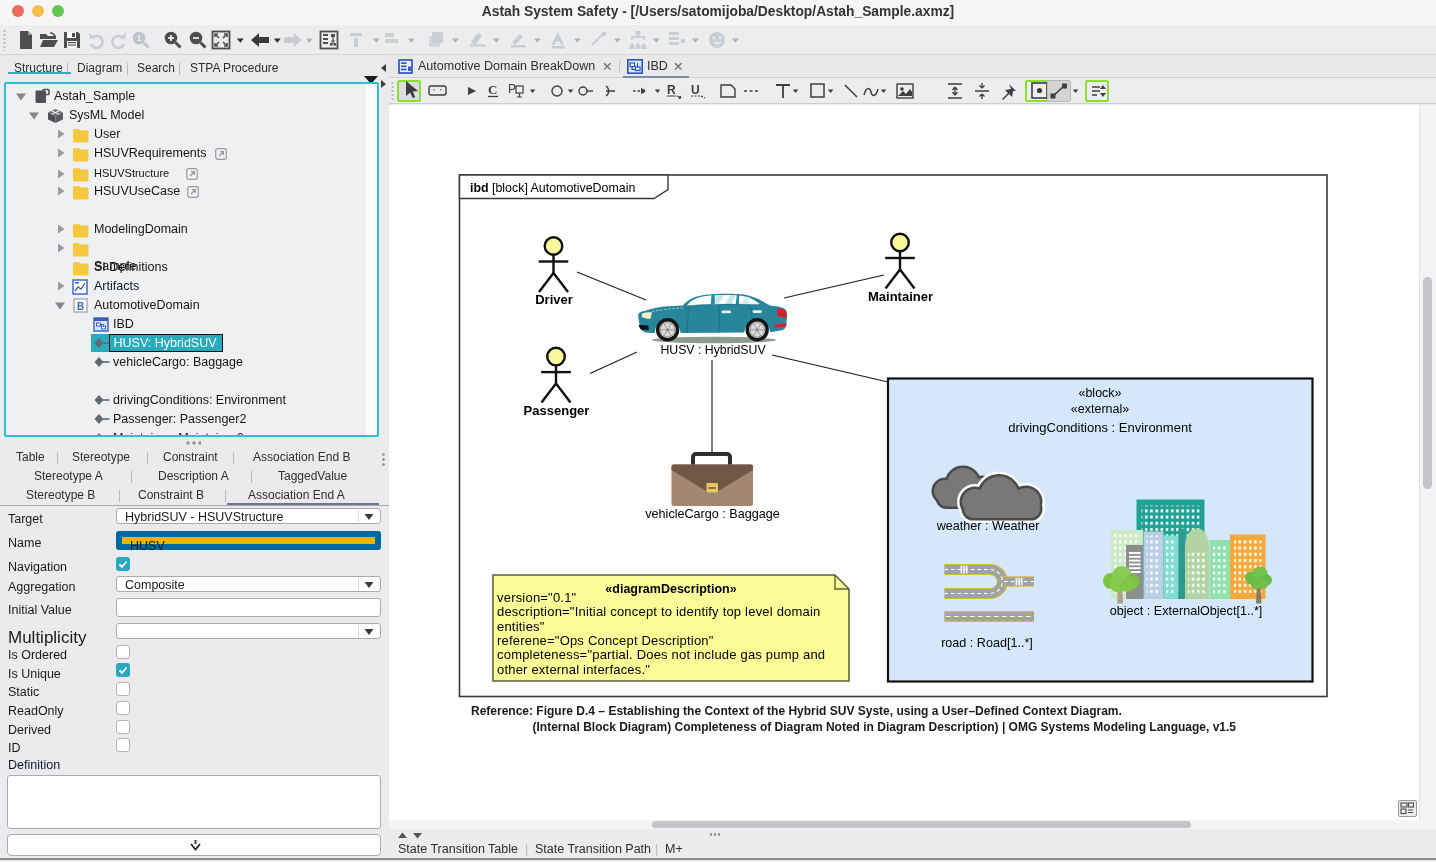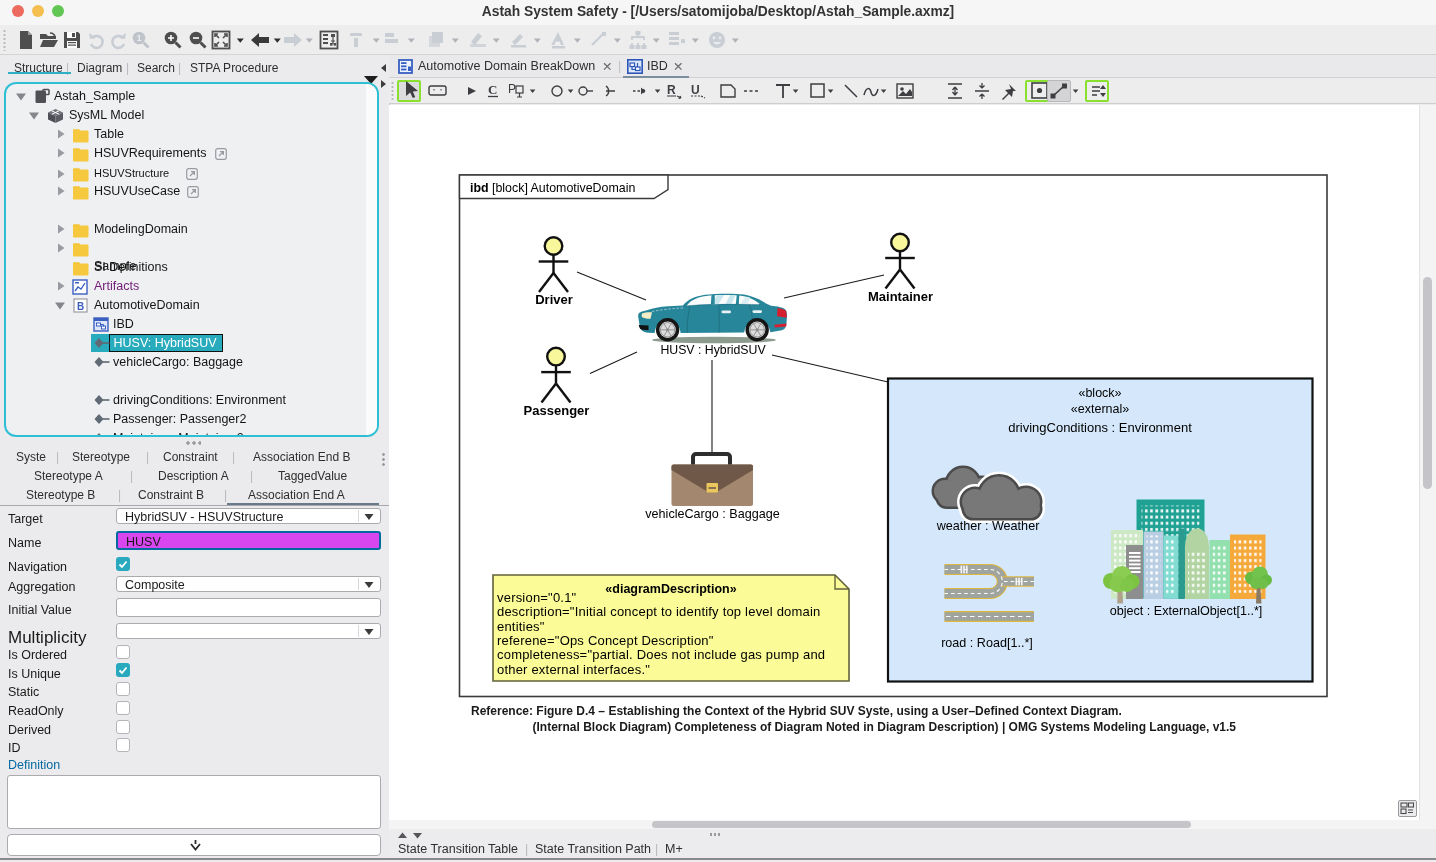--- a/index.html
+++ b/index.html
@@ -190,21 +190,21 @@
 <span class="abs" style="left:77px;top:6px">Diagram</span>
 <span class="abs" style="left:126px;top:6px;color:#b9b9bd">|</span>
 <span class="abs" style="left:137px;top:6px">Search</span>
 <span class="abs" style="left:178px;top:6px;color:#b9b9bd">|</span>
 <span class="abs" style="left:190px;top:6px">STPA Procedure</span>
 <div class="abs" style="left:8px;top:16.5px;width:63px;height:2.5px;background:#2fb0c6"></div>
 <div class="abs" style="left:381px;top:9px;width:0;height:0;border:4px solid transparent;border-right:5px solid #3c3c3c;border-left:none"></div>
 </div>
 <div class="abs" style="left:364px;top:76px;width:0;height:0;border:7px solid transparent;border-top:8px solid #1e1e1e;border-bottom:none"></div>
 <div class="abs" style="left:381px;top:80px;width:0;height:0;border:4px solid transparent;border-left:5px solid #3c3c3c;border-right:none"></div>
-<div class="abs" style="left:4px;top:82px;width:375px;height:355px;background:#eff0f2;border:2.5px solid #2ebfd4;border-radius:12px;overflow:hidden">
+<div class="abs" style="left:4px;top:82px;width:375px;height:355px;background:#eff0f2;border:2.5px solid #2ebfd4;border-radius:2px;overflow:hidden">
     <div class="abs" style="left:0;top:2.5px;width:371px;height:19px;font-size:12.5px;">
       <span class="abs" style="left:9.5px;top:5px;line-height:0">
         <svg width="10" height="9" viewBox="0 0 10 9">
           <path d="M0 1.5 h10 l-5 7 z" fill="#85858b"></path>
         </svg>
       </span>
       <span class="abs" style="left:28px;top:1.5px;line-height:0">
         <svg width="16" height="16" viewBox="0 0 16 16">
           <rect x="9" y="1.5" width="6" height="5" rx="0.8" fill="none" stroke="#515155" stroke-width="1.6"></rect>
           <rect x="1.5" y="2.5" width="10.5" height="12.5" rx="1.2" fill="#515155"></rect>
@@ -233,21 +233,21 @@
         <svg width="8" height="10" viewBox="0 0 8 10">
           <path d="M1 0.5 l6.5 4.5 -6.5 4.5 z" fill="#9a9aa2"></path>
         </svg>
       </span>
       <span class="abs" style="left:66px;top:3px;line-height:0">
         <svg width="17" height="15" viewBox="0 0 17 15">
           <path d="M1 2.2 a1 1 0 0 1 1-1 h5.2 l1.4 1.8 h-7.6 z" fill="#f2c233"></path>
           <rect x="1" y="2.6" width="15.5" height="11.8" rx="1" fill="#f5c83e"></rect>
         </svg>
       </span>
-      <span class="abs" style="left:88px;top:2.5px;color:#141414">Table</span>
+      <span class="abs" style="left:88px;top:2.5px;color:#141414">User</span>
     </div>
     <div class="abs" style="left:0;top:59.5px;width:371px;height:19px;font-size:12.5px;">
       <span class="abs" style="left:51px;top:4.5px;line-height:0">
         <svg width="8" height="10" viewBox="0 0 8 10">
           <path d="M1 0.5 l6.5 4.5 -6.5 4.5 z" fill="#9a9aa2"></path>
         </svg>
       </span>
       <span class="abs" style="left:66px;top:3px;line-height:0">
         <svg width="17" height="15" viewBox="0 0 17 15">
           <path d="M1 2.2 a1 1 0 0 1 1-1 h5.2 l1.4 1.8 h-7.6 z" fill="#f2c233"></path>
@@ -345,21 +345,21 @@
           <path d="M1 0.5 l6.5 4.5 -6.5 4.5 z" fill="#9a9aa2"></path>
         </svg>
       </span>
       <span class="abs" style="left:66px;top:2px;line-height:0">
         <svg width="16" height="16" viewBox="0 0 16 16">
           <rect x="1" y="1" width="14" height="14" fill="#fff" stroke="#3b5fc0" stroke-width="1.4"></rect>
           <path d="M3 12 l3-4 3 2 4-6" stroke="#3b5fc0" stroke-width="1.3" fill="none"></path>
           <rect x="3" y="3" width="4" height="1.5" fill="#3b5fc0"></rect>
         </svg>
       </span>
-      <span class="abs" style="left:88px;top:2.5px;color:#701a75">Artifacts</span>
+      <span class="abs" style="left:88px;top:2.5px;color:#0f172a">Artifacts</span>
     </div>
     <div class="abs" style="left:0;top:211.5px;width:371px;height:19px;font-size:12.5px;">
       <span class="abs" style="left:49px;top:5px;line-height:0">
         <svg width="10" height="9" viewBox="0 0 10 9">
           <path d="M0 1.5 h10 l-5 7 z" fill="#85858b"></path>
         </svg>
       </span>
       <span class="abs" style="left:67px;top:2px;line-height:0">
         <svg width="15" height="15" viewBox="0 0 15 15">
           <rect x="1" y="1" width="13" height="13" fill="#fff" stroke="#9a9aa2" stroke-width="1.2"></rect>
@@ -424,21 +424,21 @@
           <path d="M5 1 L9.5 6 5 11 0.5 6 Z" fill="#5f6a74"></path>
           <rect x="9" y="5.2" width="6.5" height="1.6" fill="#5f6a74"></rect>
         </svg>
       </span>
       <span class="abs" style="left:107px;top:2.5px;color:#141414">Maintainer: Maintainer2</span>
     </div>
     <div class="abs" style="right:0px;top:0px;width:11px;height:351px;background:#fbfbfc"></div>
   </div>
 <div class="abs" style="left:185px;top:441px;width:16px;height:4px;background-image:radial-gradient(circle,#9a9a9e 1.5px,transparent 1.8px);background-size:6px 4px"></div>
 <div class="abs" style="left:0;top:446px;width:389px;height:62px;font-size:12px;color:#2e2e2e">
-<span class="abs" style="left:16px;top:4px">Syste</span>
+<span class="abs" style="left:16px;top:4px">Table</span>
     <span class="abs" style="left:56px;top:4px;color:#b9b9bd">|</span>
 <span class="abs" style="left:72px;top:4px">Stereotype</span>
     <span class="abs" style="left:146px;top:4px;color:#b9b9bd">|</span>
 <span class="abs" style="left:163px;top:4px">Constraint</span>
     <span class="abs" style="left:232px;top:4px;color:#b9b9bd">|</span>
 <span class="abs" style="left:253px;top:4px">Association End B</span>
 <span class="abs" style="left:34px;top:23px">Stereotype A</span>
     <span class="abs" style="left:130px;top:23px;color:#b9b9bd">|</span>
 <span class="abs" style="left:158px;top:23px">Description A</span>
     <span class="abs" style="left:250px;top:23px;color:#b9b9bd">|</span>
@@ -454,21 +454,21 @@
 <div class="abs" style="left:0;top:505px;width:389px;height:1px;background:#a9a9ad"></div>
 <span class="abs" style="left:8px;top:512px;font-size:12.5px;color:#1a1a1a">Target</span>
 <div class="abs" style="left:116px;top:508px;width:265px;height:16px;background:#fff;border:1px solid #ababaf;border-radius:3px;font-size:12.5px">
 <span class="abs" style="left:8px;top:0.5px">HybridSUV - HSUVStructure</span>
 <svg class="abs" style="right:5px;top:4.0px" width="12" height="8" viewBox="0 0 12 8">
       <path d="M1.5 1 h9 l-4.5 6 z" fill="#3a3a3a"></path>
     </svg>
 <div class="abs" style="right:21px;top:1px;width:1px;height:12px;background:#d8d8da"></div>
   </div>
 <span class="abs" style="left:8px;top:536px;font-size:12.5px;color:#1a1a1a">Name</span>
-<div class="abs" style="left:116px;top:531px;width:265px;height:19px;background:#d946ef;border:2px solid #0369a1;border-radius:3px;font-size:12.5px">
+<div class="abs" style="left:116px;top:531px;width:265px;height:19px;background:#eab308;border:6px solid #0369a1;border-radius:3px;font-size:12.5px">
 <span class="abs" style="left:8px;top:2.0px">HUSV</span>
   </div>
 <span class="abs" style="left:8px;top:560px;font-size:12.5px;color:#1a1a1a">Navigation</span>
 <div class="abs" style="left:116px;top:557px;width:14px;height:14px;background:#29a9be;border-radius:3px">
 <svg class="abs" style="left:2px;top:2.5px" width="10" height="9" viewBox="0 0 10 9">
       <path d="M1.5 4.5 L4 7 L8.5 1.5" stroke="#fff" stroke-width="1.8" fill="none"></path>
     </svg>
   </div>
 <span class="abs" style="left:8px;top:580px;font-size:12.5px;color:#1a1a1a">Aggregation</span>
 <div class="abs" style="left:116px;top:576px;width:265px;height:16px;background:#fff;border:1px solid #ababaf;border-radius:3px;font-size:12.5px">
@@ -499,21 +499,21 @@
     </svg>
   </div>
 <span class="abs" style="left:8px;top:685px;font-size:12.5px;color:#1a1a1a">Static</span>
 <div class="abs" style="left:116px;top:682px;width:14px;height:14px;background:#fff;border:1px solid #b4b4b8;border-radius:3px"></div>
 <span class="abs" style="left:8px;top:704px;font-size:12.5px;color:#1a1a1a">ReadOnly</span>
 <div class="abs" style="left:116px;top:701px;width:14px;height:14px;background:#fff;border:1px solid #b4b4b8;border-radius:3px"></div>
 <span class="abs" style="left:8px;top:723px;font-size:12.5px;color:#1a1a1a">Derived</span>
 <div class="abs" style="left:116px;top:720px;width:14px;height:14px;background:#fff;border:1px solid #b4b4b8;border-radius:3px"></div>
 <span class="abs" style="left:8px;top:741px;font-size:12.5px;color:#1a1a1a">ID</span>
 <div class="abs" style="left:116px;top:738px;width:14px;height:14px;background:#fff;border:1px solid #b4b4b8;border-radius:3px"></div>
-<span class="abs" style="left:8px;top:758px;font-size:12.5px;color:#0369a1">Definition</span>
+<span class="abs" style="left:8px;top:758px;font-size:12.5px;color:#0f172a">Definition</span>
 <div class="abs" style="left:7px;top:775px;width:374px;height:54px;background:#fff;border:1px solid #ababaf;border-radius:3px"></div>
 <div class="abs" style="left:7px;top:834px;width:374px;height:22px;background:#fff;border:1px solid #ababaf;border-radius:4px">
 <svg class="abs" style="left:182px;top:5px" width="11" height="11" viewBox="0 0 11 11">
       <path d="M5.5 0 V4 M1 4 L5.5 9.5 L10 4" stroke="#2e2e2e" stroke-width="1.8" fill="none"></path>
     </svg>
   </div>
 <div class="abs" style="left:0;top:858px;width:1436px;height:1.5px;background:#8a8a8e"></div>
 <div class="abs" style="left:388.5px;top:55px;width:1px;height:803px;background:#c4c4c8"></div>
 <div class="abs" style="left:389px;top:55px;width:1047px;height:23px;background:#e9e9eb;border-bottom:1px solid #d0d0d2;font-size:12.5px;color:#2e2e2e">
 <svg class="abs" style="left:9px;top:4px" width="15" height="15" viewBox="0 0 15 15">

